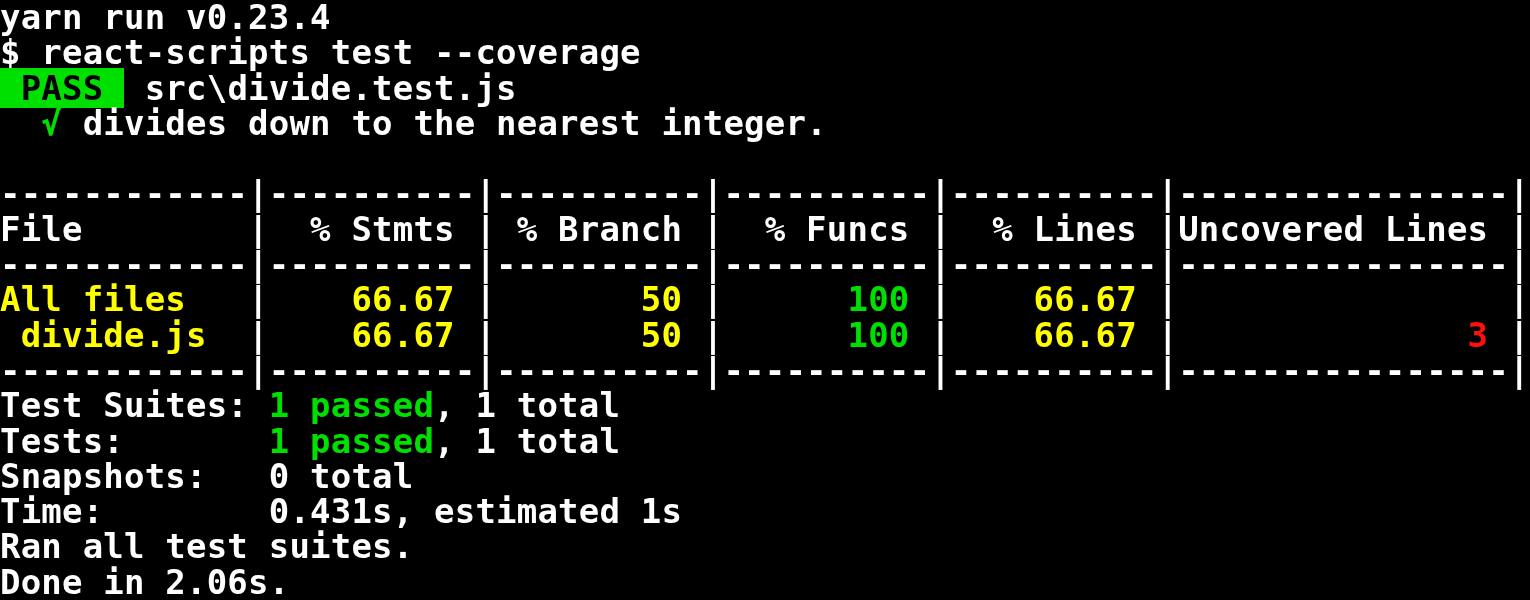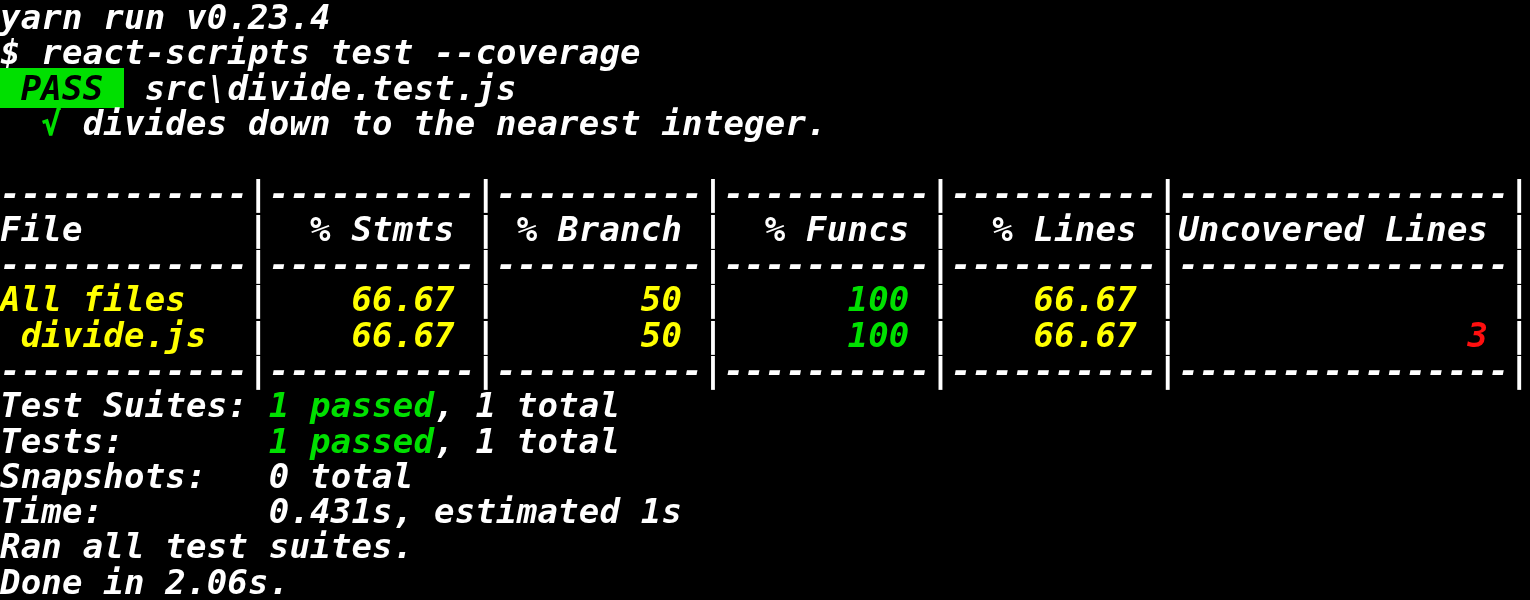--- a/index.html
+++ b/index.html
@@ -9,21 +9,20 @@
   }
   body {
     width: 1530px;
     height: 600px;
     overflow: hidden;
   }
   .terminal {
     width: 1530px;
     height: 520px;
     background: var(--bg, #000000);
-    font-style: italic;
   }
   .screen {
     margin: 0;
     font-family: "DejaVu Sans Mono", "Liberation Mono", monospace;
     font-size: 34px;
     font-weight: bold;
     line-height: 35.3px;
     letter-spacing: 0.2px;
     white-space: pre;
     color: var(--white, #ffffff);

